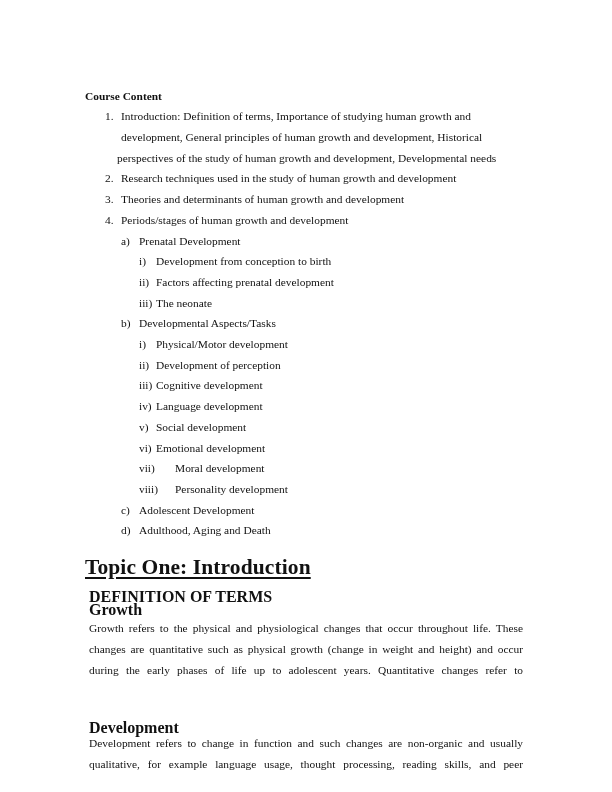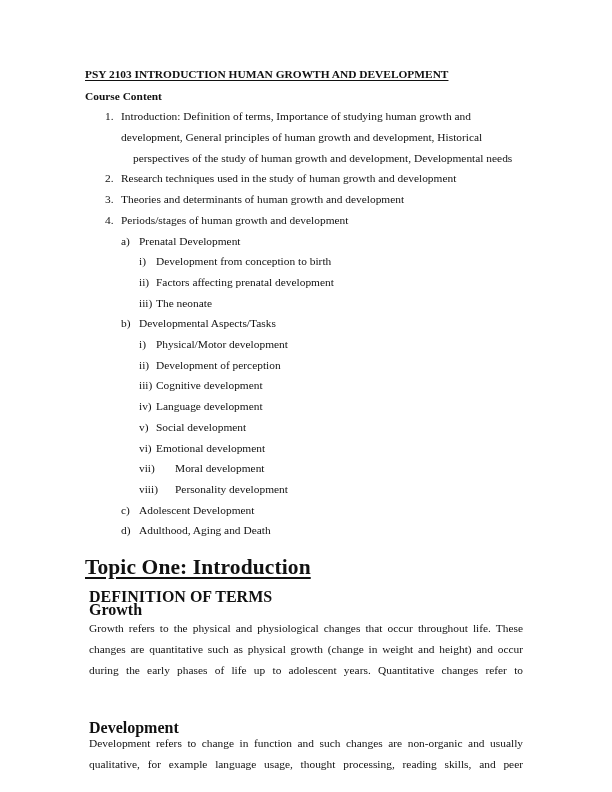--- a/index.html
+++ b/index.html
@@ -26,28 +26,27 @@
       line-height: 21px; text-align: justify; text-align-last: auto;
     }
     .para .jl { display: block; text-align: justify; text-align-last: justify; white-space: normal; }
     .para .ll { display: block; text-align: left; }
   </style>
 </head>
 <body>
 
 <div class="page">
 
-  <div class="abs title">PSY 2103 INTRODUCTION HUMAN GROWTH AND DEVELOPMENT</div>
   <div class="abs course-content">Course Content</div>
 
   <div>
     <span class="abs line" style="left:105px; top:110px;">1.</span>
     <span class="abs line" style="left:121px; top:110px;">Introduction: Definition of terms, Importance of studying human growth and</span>
     <span class="abs line" style="left:121px; top:131px;">development, General principles of human growth and development, Historical</span>
-    <span class="abs line" style="left:133px; top:152px;">perspectives of the study of human growth and development, Developmental needs</span>
+    <span class="abs line" style="left:117px; top:152px;">perspectives of the study of human growth and development, Developmental needs</span>
   </div>
 
   <div>
     <span class="abs line" style="left:105px; top:172px;">2.</span>
     <span class="abs line" style="left:121px; top:172px;">Research techniques used in the study of human growth and development</span>
   </div>
 
   <div>
     <span class="abs line" style="left:105px; top:193px;">3.</span>
     <span class="abs line" style="left:121px; top:193px;">Theories and determinants of human growth and development</span>

